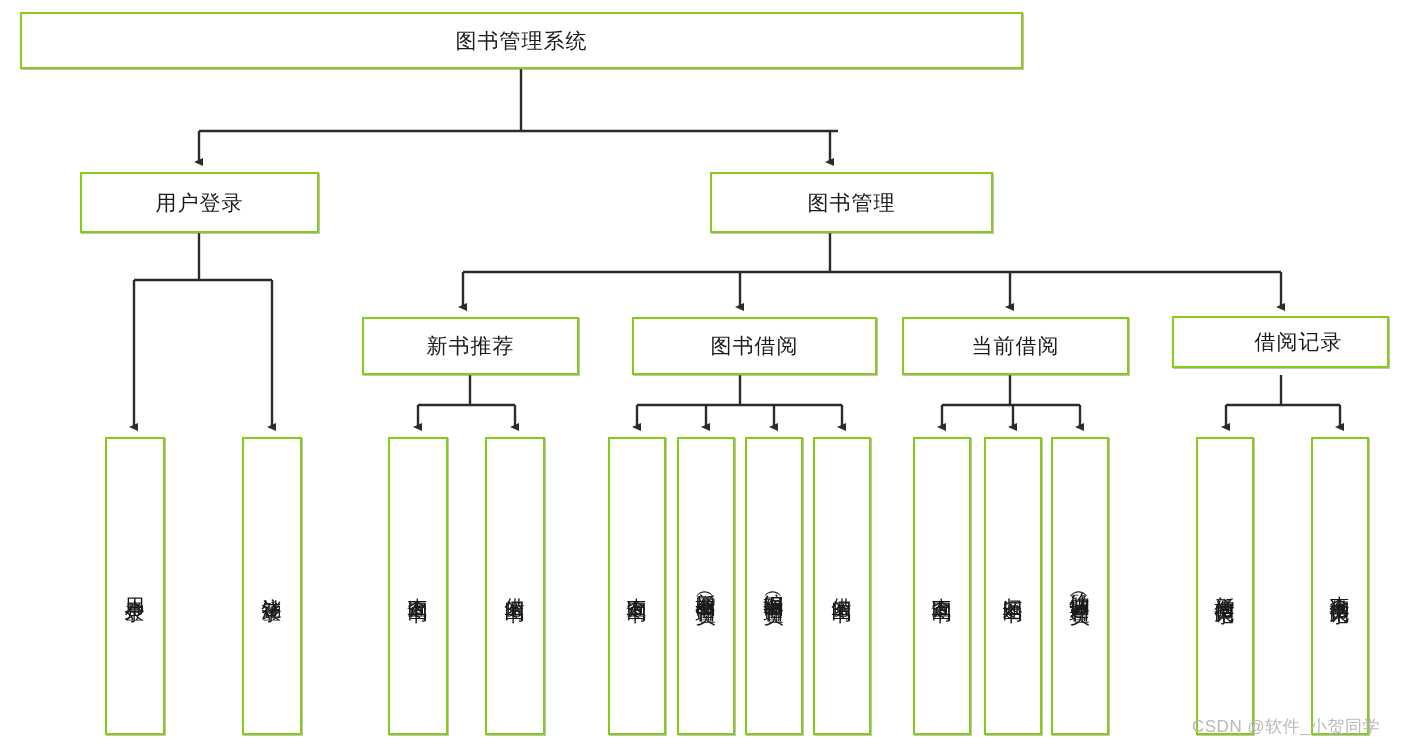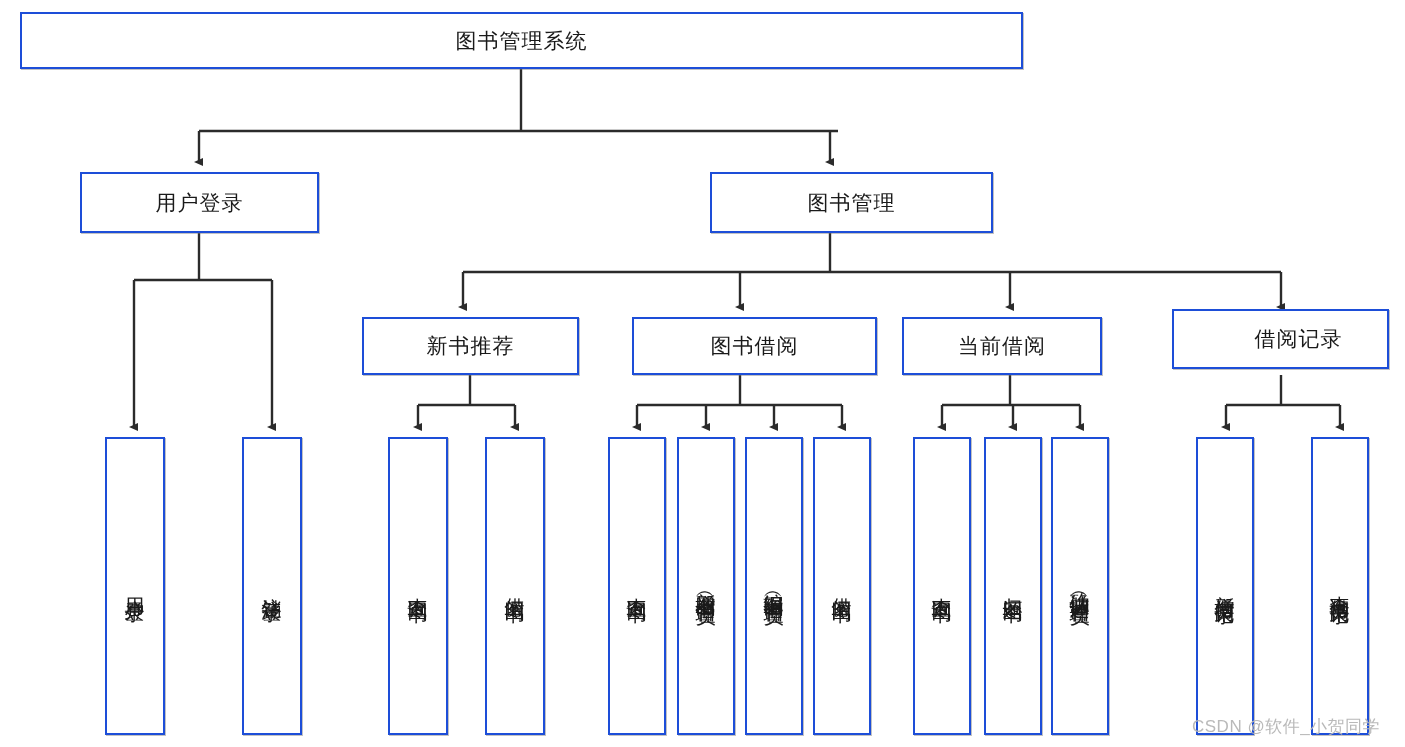--- a/index.html
+++ b/index.html
@@ -22,21 +22,21 @@
     left: 0;
     top: 0;
     width: 1405px;
     height: 747px;
     pointer-events: none;
   }
   .node {
     position: absolute;
     box-sizing: border-box;
     background: #ffffff;
-    border: 2px solid #1d4ed8;
+    border: 2px solid #84cc16;
     display: flex;
     align-items: center;
     justify-content: center;
     color: #1a1a1a;
     box-shadow: 1px 1px 0 rgba(120,120,120,0.45);
   }
   .node.horizontal {
     writing-mode: horizontal-tb;
     font-size: 21px;
     letter-spacing: 1px;
@@ -130,24 +130,24 @@
   <div class="node horizontal" style="left: 710px; top: 172px; width: 283px; height: 61px;">
     <span class="label">图书管理</span>
   </div>
 
   <div class="node horizontal" style="left: 362px; top: 317px; width: 217px; height: 58px;">
     <span class="label">新书推荐</span>
   </div>
   <div class="node horizontal" style="left: 632px; top: 317px; width: 245px; height: 58px;">
     <span class="label">图书借阅</span>
   </div>
-  <div class="node horizontal" style="left: 902px; top: 317px; width: 200px; height: 58px;">
+  <div class="node horizontal" style="left: 902px; top: 317px; width: 227px; height: 58px;">
     <span class="label">当前借阅</span>
   </div>
-  <div class="node horizontal" style="left: 1172px; top: 309px; width: 217px; height: 60px; padding-left: 36px;">
+  <div class="node horizontal" style="left: 1172px; top: 316px; width: 217px; height: 52px; padding-left: 36px;">
     <span class="label">借阅记录</span>
   </div>
 
   <div class="node vertical" style="left: 105px; top: 437px; width: 60px; height: 298px;">
     <span class="label">用户登录</span>
   </div>
   <div class="node vertical" style="left: 242px; top: 437px; width: 60px; height: 298px;">
     <span class="label">注销登录</span>
   </div>
   <div class="node vertical" style="left: 388px; top: 437px; width: 60px; height: 298px;">

